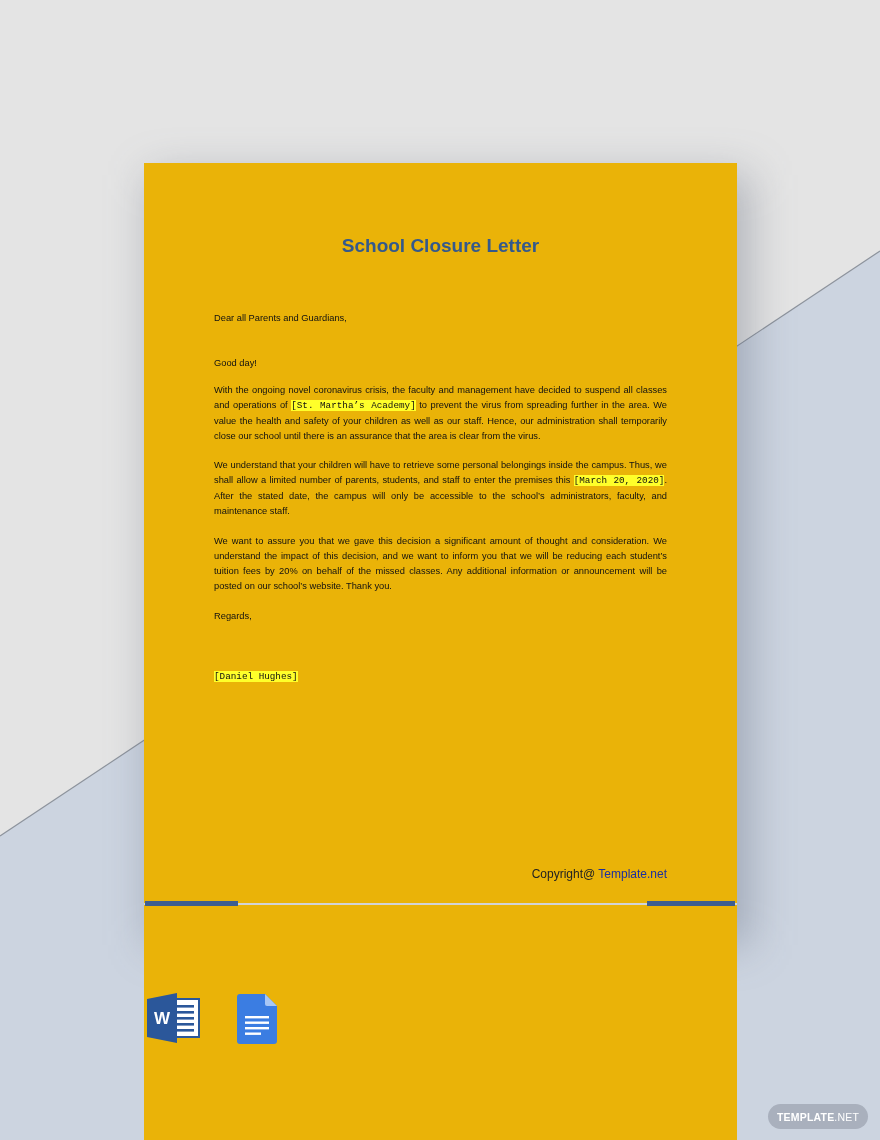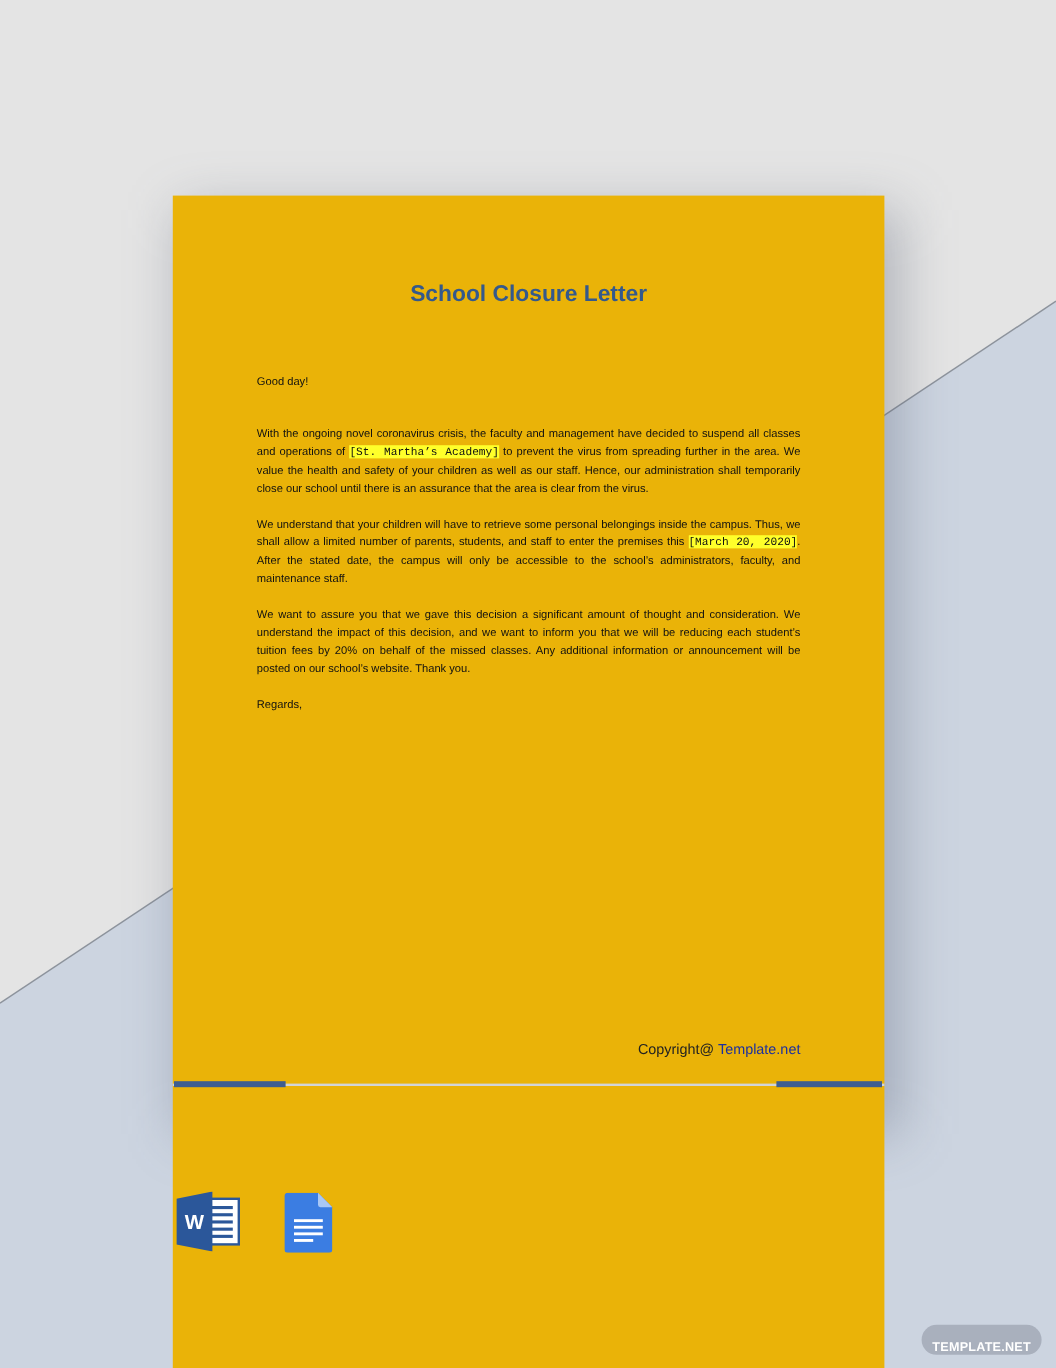--- a/index.html
+++ b/index.html
@@ -33,21 +33,21 @@
     font-size: 19px; font-weight: bold;
     color: #34598c;
   }
   .body-text {
     position: absolute; left: 70px; width: 453px; top: 148px;
     font-family: "Liberation Sans", sans-serif;
     font-size: 9.3px; line-height: 14.9px; color: #111111;
   }
   .body-text p { text-align: justify; }
   .salutation { margin-bottom: 30px; }
-  .greeting { margin-bottom: 28px; }
+  .greeting { margin-bottom: 12px; }
   .para { margin-bottom: 15px; }
   .regards { margin-top: 13px; margin-bottom: 45px; }
   .hl { background: #ffff2a; font-family: Liberation Mono, monospace; }
   .copyright {
     position: absolute; right: 70px; top: 704px;
     font-size: 12px; color: #222;
   }
   .copyright .link { color: #1b2fa0; }
   .footer-bar {
     position: absolute; left: 0; top: 738px; width: 593px; height: 6px;
@@ -60,47 +60,49 @@
   }
   .footer-bar .right-seg {
     position: absolute; right: 2px; width: 88px; top: 0; height: 5px; background: #3e5e8f;
   }
   .word-icon { position: absolute; left: 147px; top: 993px; width: 54px; height: 50px; }
   .gdocs-icon { position: absolute; left: 237px; top: 994px; width: 40px; height: 50px; }
   .badge {
     position: absolute; left: 768px; top: 1104px; width: 100px; height: 25px;
     border-radius: 13px; background: #a9b0bd;
     color: #ffffff; font-size: 10.5px; font-weight: bold;
-    display: flex; align-items: flex-end; justify-content: center;
+    display: flex; align-items: center; justify-content: center;
     letter-spacing: 0.2px;
   }
 </style>
 </head>
 <body>
 
 <div class="bg-lower"></div>
 <svg class="bg-line" viewBox="0 0 880 1140">
   <line x1="0" y1="836" x2="880" y2="251" stroke="#8d939c" stroke-width="1.2"></line>
 </svg>
 
 <div class="page-shadow"></div>
 
 <div class="page">
   <div class="title">School Closure Letter</div>
 
   <div class="body-text">
+    <p class="salutation">Dear all Parents and Guardians,</p>
     <p class="greeting">Good day!</p>
 
     <p class="para"><span>With the ongoing novel coronavirus crisis, the faculty and management have decided to suspend all classes and operations of </span><span class="hl">[St. Martha’s Academy]</span><span> to prevent the virus from spreading further in the area. We value the health and safety of your children as well as our staff. Hence, our administration shall temporarily close our school until there is an assurance that the area is clear from the virus.</span></p>
 
     <p class="para"><span>We understand that your children will have to retrieve some personal belongings inside the campus. Thus, we shall allow a limited number of parents, students, and staff to enter the premises this </span><span class="hl">[March 20, 2020]</span><span>. After the stated date, the campus will only be accessible to the school’s administrators, faculty, and maintenance staff.</span></p>
 
     <p class="para">We want to assure you that we gave this decision a significant amount of thought and consideration. We understand the impact of this decision, and we want to inform you that we will be reducing each student’s tuition fees by 20% on behalf of the missed classes. Any additional information or announcement will be posted on our school’s website. Thank you.</p>
 
     <p class="regards">Regards,</p>
+    <p><span class="hl">[Daniel Hughes]</span></p>
   </div>
 
   <div class="copyright"><span>Copyright@ </span><span class="link">Template.net</span></div>
 
   <div class="footer-bar">
     <div class="thin"></div>
     <div class="left-seg"></div>
     <div class="right-seg"></div>
   </div>
 </div>
@@ -120,14 +122,14 @@
   <path d="M3,0 H28 L40,12 V47 a3,3 0 0 1 -3,3 H3 a3,3 0 0 1 -3,-3 V3 a3,3 0 0 1 3,-3 Z" fill="#3b7de2"></path>
   <path d="M28,0 L40,12 H30 a2,2 0 0 1 -2,-2 Z" fill="#a8c7f5"></path>
   <rect x="8" y="22" width="24" height="2.4" fill="#ffffff"></rect>
   <rect x="8" y="27.5" width="24" height="2.4" fill="#ffffff"></rect>
   <rect x="8" y="33" width="24" height="2.4" fill="#ffffff"></rect>
   <rect x="8" y="38.5" width="16" height="2.4" fill="#ffffff"></rect>
 </svg>
 
 <div class="badge">
     <span>TEMPLATE</span>
-    <span style="font-weight:bold">.NET</span>
+    <span style="font-weight:normal">.NET</span>
   </div>
 
 </body></html>

